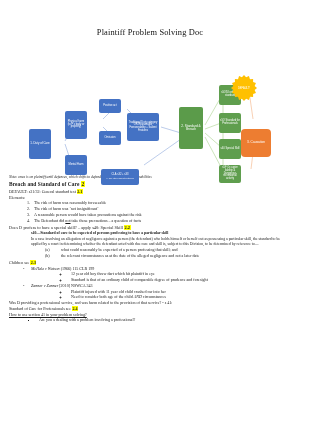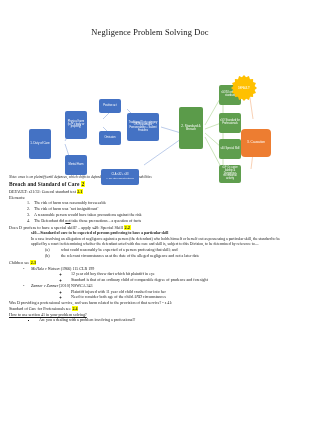--- a/index.html
+++ b/index.html
@@ -81,21 +81,21 @@
   .ital{font-style:italic;}
   .uline{text-decoration:underline;}
   .ul-sq{margin:0;padding:0 0 0 28px;list-style:square;}
   .ul-sq>li{padding-left:2px;}
 </style>
 </head>
 <body>
 
 <div class="page">
 
-  <div class="doc-title">Negligence Problem Solving Doc</div>
+  <div class="doc-title">Plaintiff Problem Solving Doc</div>
 
   <div class="diagram">
 
     <svg viewBox="0 0 282 130">
       <g stroke="#8faadc" stroke-width="0.6" fill="none">
         <path d="M56 100 L66 82"></path>
         <path d="M56 103 L62 121"></path>
         <path d="M94 78 L104 68"></path>
         <path d="M94 86 L104 96"></path>
         <path d="M118 68 L130 80"></path>

